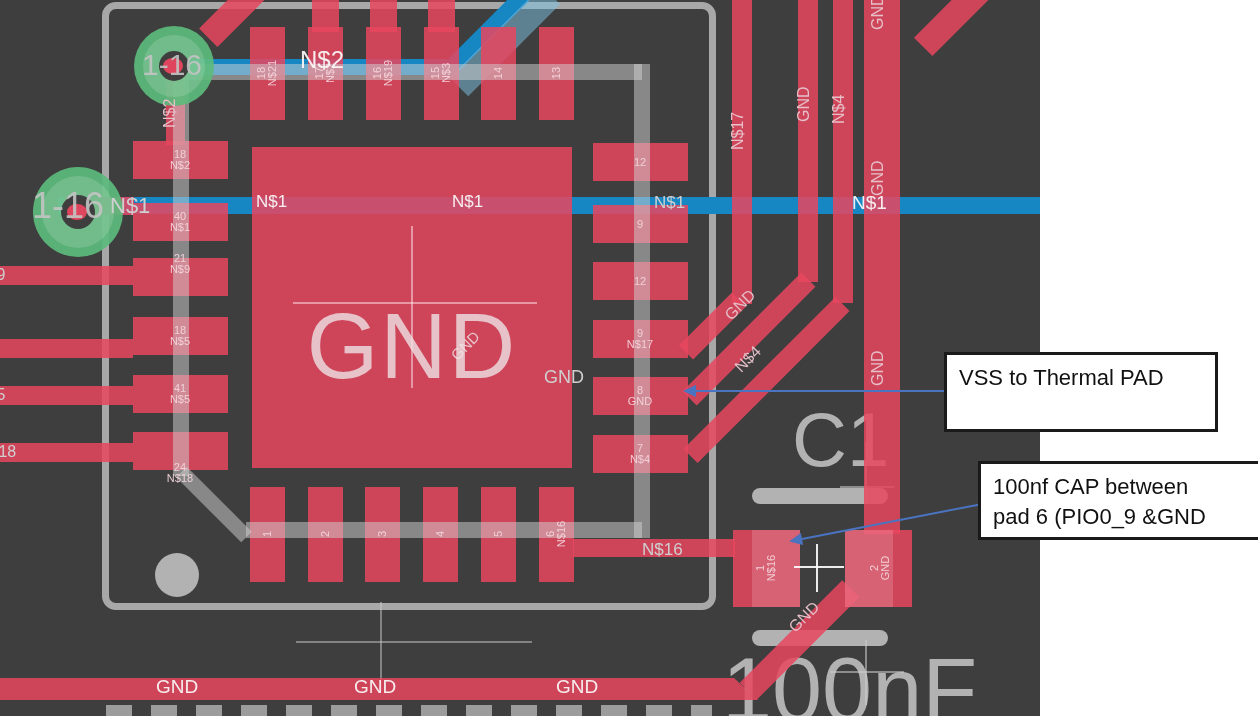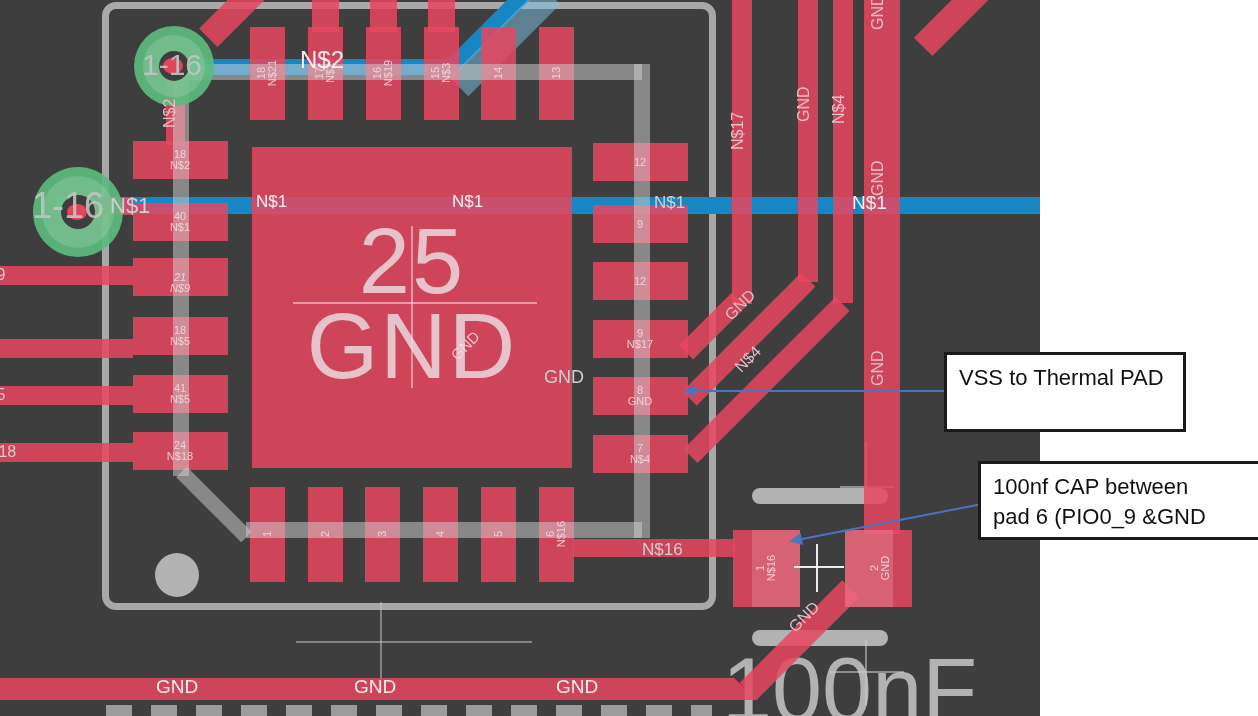--- a/index.html
+++ b/index.html
@@ -28,20 +28,21 @@
 </head>
 <body>
 
 <div id="page">
   <div id="pcb">
 
     <div class="layer" id="silk">
       <div class="abs" style="left:102px;top:2px;width:614px;height:608px;border:7px solid #a8a8a8;border-radius:14px;box-sizing:border-box;"></div>
       <div class="abs" style="left:296px;top:641px;width:236px;height:2px;background:rgba(200,200,200,0.5);"></div>
       <div class="abs" style="left:380px;top:602px;width:2px;height:90px;background:rgba(200,200,200,0.5);"></div>
+      <div class="abs silktext" style="left:792px;top:402px;font-size:76px;">C1</div>
       <div class="abs silktext" style="left:722px;top:645px;font-size:90px;">100nF</div>
       <div class="abs" style="left:752px;top:488px;width:136px;height:16px;background:#b2b2b2;border-radius:8px;"></div>
       <div class="abs" style="left:752px;top:630px;width:136px;height:16px;background:#b2b2b2;border-radius:8px;"></div>
       <div class="abs" style="left:155px;top:553px;width:44px;height:44px;background:#b2b2b2;border-radius:50%;"></div>
       <div class="abs glyphstrip" style="left:106px;top:705px;width:606px;height:11px;"></div>
       <div class="abs" style="left:840px;top:486px;width:54px;height:2px;background:rgba(205,205,205,0.55);"></div>
       <div class="abs" style="left:865px;top:442px;width:2px;height:62px;background:rgba(205,205,205,0.55);"></div>
       <div class="abs" style="left:830px;top:671px;width:74px;height:2px;background:rgba(205,205,205,0.55);"></div>
       <div class="abs" style="left:865px;top:640px;width:2px;height:65px;background:rgba(205,205,205,0.55);"></div>
     </div>
@@ -130,43 +131,42 @@
       </div>
 
     <div class="layer" id="crosses">
       <div class="abs" style="left:293px;top:302px;width:244px;height:2px;background:rgba(255,235,238,0.5);"></div>
       <div class="abs" style="left:411px;top:226px;width:2px;height:162px;background:rgba(255,235,238,0.5);"></div>
       <div class="abs" style="left:794px;top:566px;width:50px;height:2px;background:rgba(255,255,255,0.9);"></div>
       <div class="abs" style="left:816px;top:544px;width:2px;height:48px;background:rgba(255,255,255,0.9);"></div>
     </div>
 
     <div class="layer" id="labels">
-      <div class="thermtext" style="top:215px;font-size:92px;">25</div>
       <div class="thermtext" style="top:300px;font-size:92px;">GND</div>
     <div class="padlbl" style="left: 180px; top: 160px; transform: translate(-50%, -50%);">
           <div>18</div>
           <div>N$2</div>
         </div>
         <div class="padlbl" style="left: 180px; top: 222px; transform: translate(-50%, -50%);">
           <div>40</div>
           <div>N$1</div>
         </div>
-        <div class="padlbl" style="left: 180px; top: 283px; transform: translate(-50%, -50%); font-style: italic;">
+        <div class="padlbl" style="left: 180px; top: 264px; transform: translate(-50%, -50%);">
           <div>21</div>
           <div>N$9</div>
         </div>
         <div class="padlbl" style="left: 180px; top: 336px; transform: translate(-50%, -50%);">
           <div>18</div>
           <div>N$5</div>
         </div>
         <div class="padlbl" style="left: 180px; top: 394px; transform: translate(-50%, -50%);">
           <div>41</div>
           <div>N$5</div>
         </div>
-        <div class="padlbl" style="left: 180px; top: 451px; transform: translate(-50%, -50%);">
+        <div class="padlbl" style="left: 180px; top: 473px; transform: translate(-50%, -50%);">
           <div>24</div>
           <div>N$18</div>
         </div>
         <div class="padlbl" style="left: 640px; top: 162px; transform: translate(-50%, -50%);">
           <div>12</div>
         </div>
         <div class="padlbl" style="left: 640px; top: 224px; transform: translate(-50%, -50%);">
           <div>9</div>
         </div>
         <div class="padlbl" style="left: 640px; top: 281px; transform: translate(-50%, -50%);">
@@ -263,20 +263,20 @@
 
   <div id="whitepanel"></div>
 
   <div class="annline" style="left:696px;top:390px;width:248px;">
     <div class="annhead"></div>
   </div>
   <div class="annline" style="left:802px;top:538px;width:180px;transform:rotate(-11deg);transform-origin:left center;">
     <div class="annhead"></div>
   </div>
 
-  <div class="annbox" style="left:944px;top:352px;width:242px;height:80px;box-sizing:border-box;">
+  <div class="annbox" style="left:944px;top:352px;width:274px;height:80px;box-sizing:border-box;">
     <div>VSS to Thermal PAD</div>
   </div>
   <div class="annbox" style="left:978px;top:461px;width:300px;height:79px;box-sizing:border-box;">
     <div>100nf CAP between</div>
     <div>pad 6 (PIO0_9 &amp;GND</div>
   </div>
 </div>
 
 </body></html>

